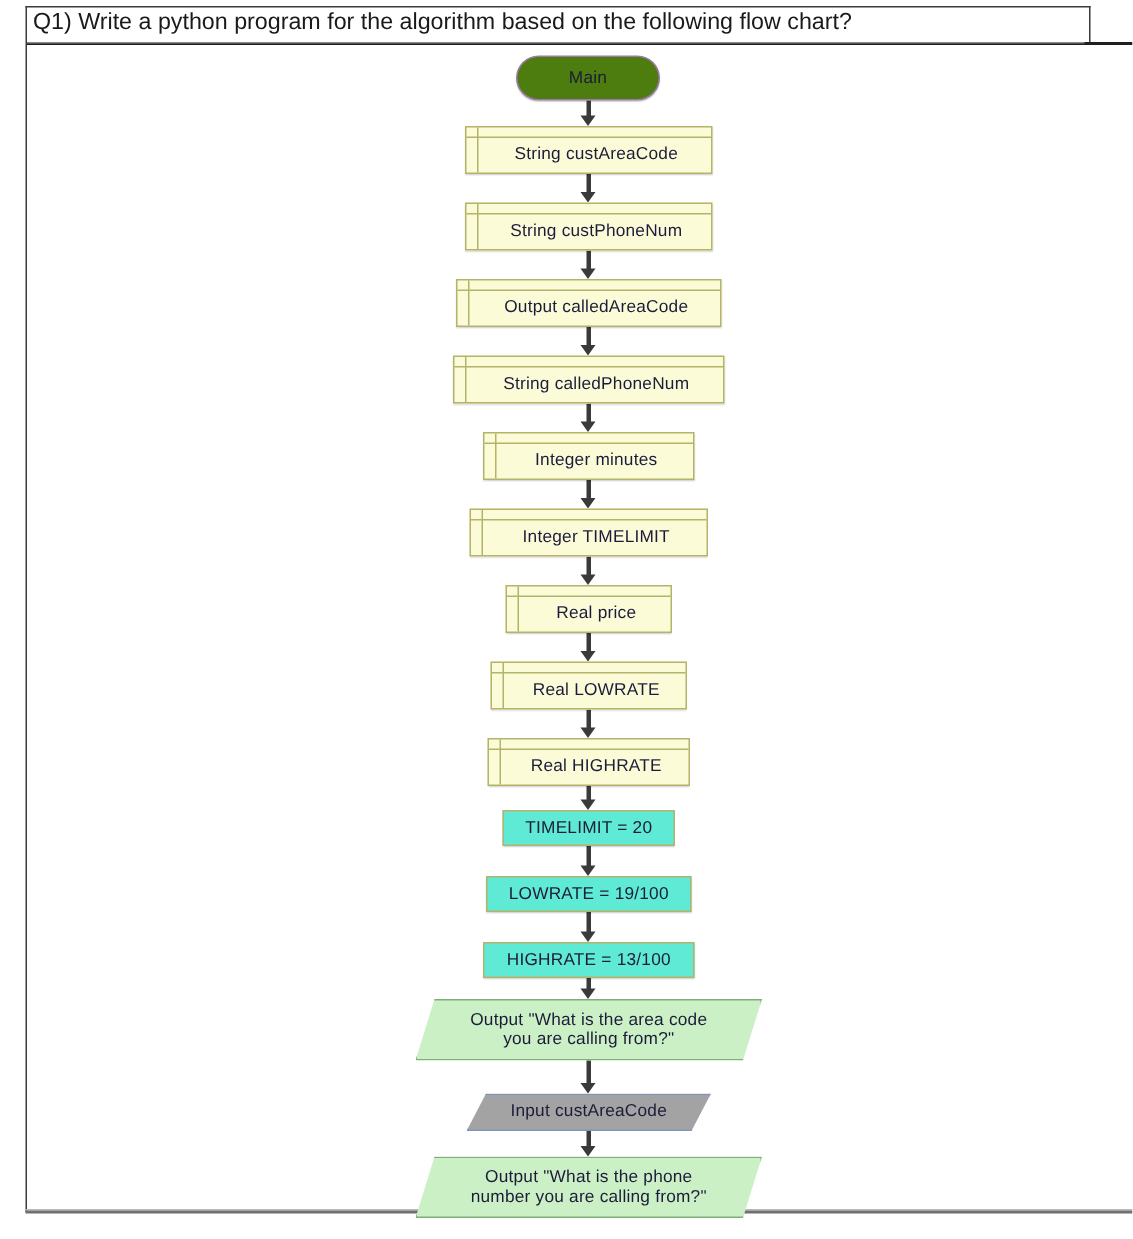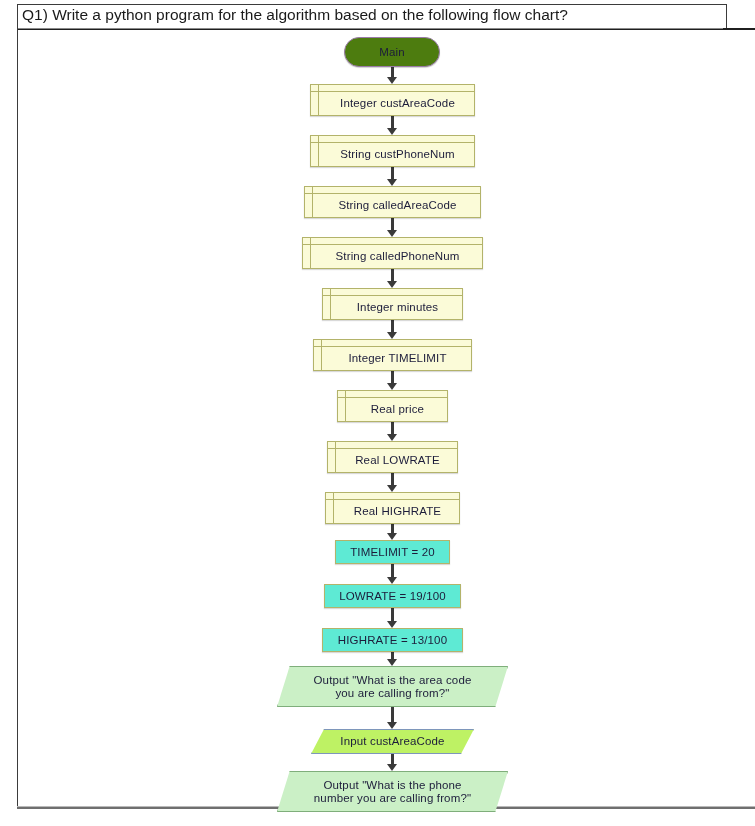--- a/index.html
+++ b/index.html
@@ -162,21 +162,21 @@
 
   
   .node-output {
     background: #cbf0c6;
     border: 1px solid #7fae7b;
     box-shadow: 0 1px 1px rgba(0,0,0,0.15);
     clip-path: polygon(5.5% 0%, 100% 0%, 94.5% 100%, 0% 100%);
   }
   
   .node-input {
-    background: #bef264;
+    background: #a3a3a3;
     border: 1px solid #7e96bb;
     box-shadow: 0 1px 1px rgba(0,0,0,0.15);
     clip-path: polygon(8% 0%, 100% 0%, 92% 100%, 0% 100%);
   }
 
   
   .connector {
     position: absolute;
     width: 3px;
     background: #3a3a3a;
@@ -229,23 +229,23 @@
       <div class="arrowhead" style="left: 387px; top: 577px;"></div>
       <div class="connector" style="left: 391px; top: 608px; height: 14px;"></div>
       <div class="arrowhead" style="left: 387px; top: 621px;"></div>
       <div class="connector" style="left: 391px; top: 652px; height: 8px;"></div>
       <div class="arrowhead" style="left: 387px; top: 659px;"></div>
       <div class="connector" style="left: 391px; top: 707px; height: 16px;"></div>
       <div class="arrowhead" style="left: 387px; top: 722px;"></div>
       <div class="connector" style="left: 391px; top: 754px; height: 11px;"></div>
       <div class="arrowhead" style="left: 387px; top: 764px;"></div>
       <div class="node node-main" style="left: 344px; top: 37px; width: 96px; height: 30px;"><span>Main</span></div>
-      <div class="node node-decl" style="left: 310px; top: 84px; width: 165px; height: 32px;"><div class="decl-strip"></div><div class="decl-gutter"></div><span class="decl-label">Integer custAreaCode</span></div>
+      <div class="node node-decl" style="left: 310px; top: 84px; width: 165px; height: 32px;"><div class="decl-strip"></div><div class="decl-gutter"></div><span class="decl-label">String custAreaCode</span></div>
       <div class="node node-decl" style="left: 310px; top: 135px; width: 165px; height: 32px;"><div class="decl-strip"></div><div class="decl-gutter"></div><span class="decl-label">String custPhoneNum</span></div>
-      <div class="node node-decl" style="left: 304px; top: 186px; width: 177px; height: 32px;"><div class="decl-strip"></div><div class="decl-gutter"></div><span class="decl-label">String calledAreaCode</span></div>
+      <div class="node node-decl" style="left: 304px; top: 186px; width: 177px; height: 32px;"><div class="decl-strip"></div><div class="decl-gutter"></div><span class="decl-label">Output calledAreaCode</span></div>
       <div class="node node-decl" style="left: 302px; top: 237px; width: 181px; height: 32px;"><div class="decl-strip"></div><div class="decl-gutter"></div><span class="decl-label">String calledPhoneNum</span></div>
       <div class="node node-decl" style="left: 322px; top: 288px; width: 141px; height: 32px;"><div class="decl-strip"></div><div class="decl-gutter"></div><span class="decl-label">Integer minutes</span></div>
       <div class="node node-decl" style="left: 313px; top: 339px; width: 159px; height: 32px;"><div class="decl-strip"></div><div class="decl-gutter"></div><span class="decl-label">Integer TIMELIMIT</span></div>
       <div class="node node-decl" style="left: 337px; top: 390px; width: 111px; height: 32px;"><div class="decl-strip"></div><div class="decl-gutter"></div><span class="decl-label">Real price</span></div>
       <div class="node node-decl" style="left: 327px; top: 441px; width: 131px; height: 32px;"><div class="decl-strip"></div><div class="decl-gutter"></div><span class="decl-label">Real LOWRATE</span></div>
       <div class="node node-decl" style="left: 325px; top: 492px; width: 135px; height: 32px;"><div class="decl-strip"></div><div class="decl-gutter"></div><span class="decl-label">Real HIGHRATE</span></div>
       <div class="node node-assign" style="left: 335px; top: 540px; width: 115px; height: 24px;"><span>TIMELIMIT = 20</span></div>
       <div class="node node-assign" style="left: 324px; top: 584px; width: 137px; height: 24px;"><span>LOWRATE = 19/100</span></div>
       <div class="node node-assign" style="left: 322px; top: 628px; width: 141px; height: 24px;"><span>HIGHRATE = 13/100</span></div>
       <div class="node node-output" style="left: 277px; top: 666px; width: 231px; height: 41px;"><span>Output "What is the area code

